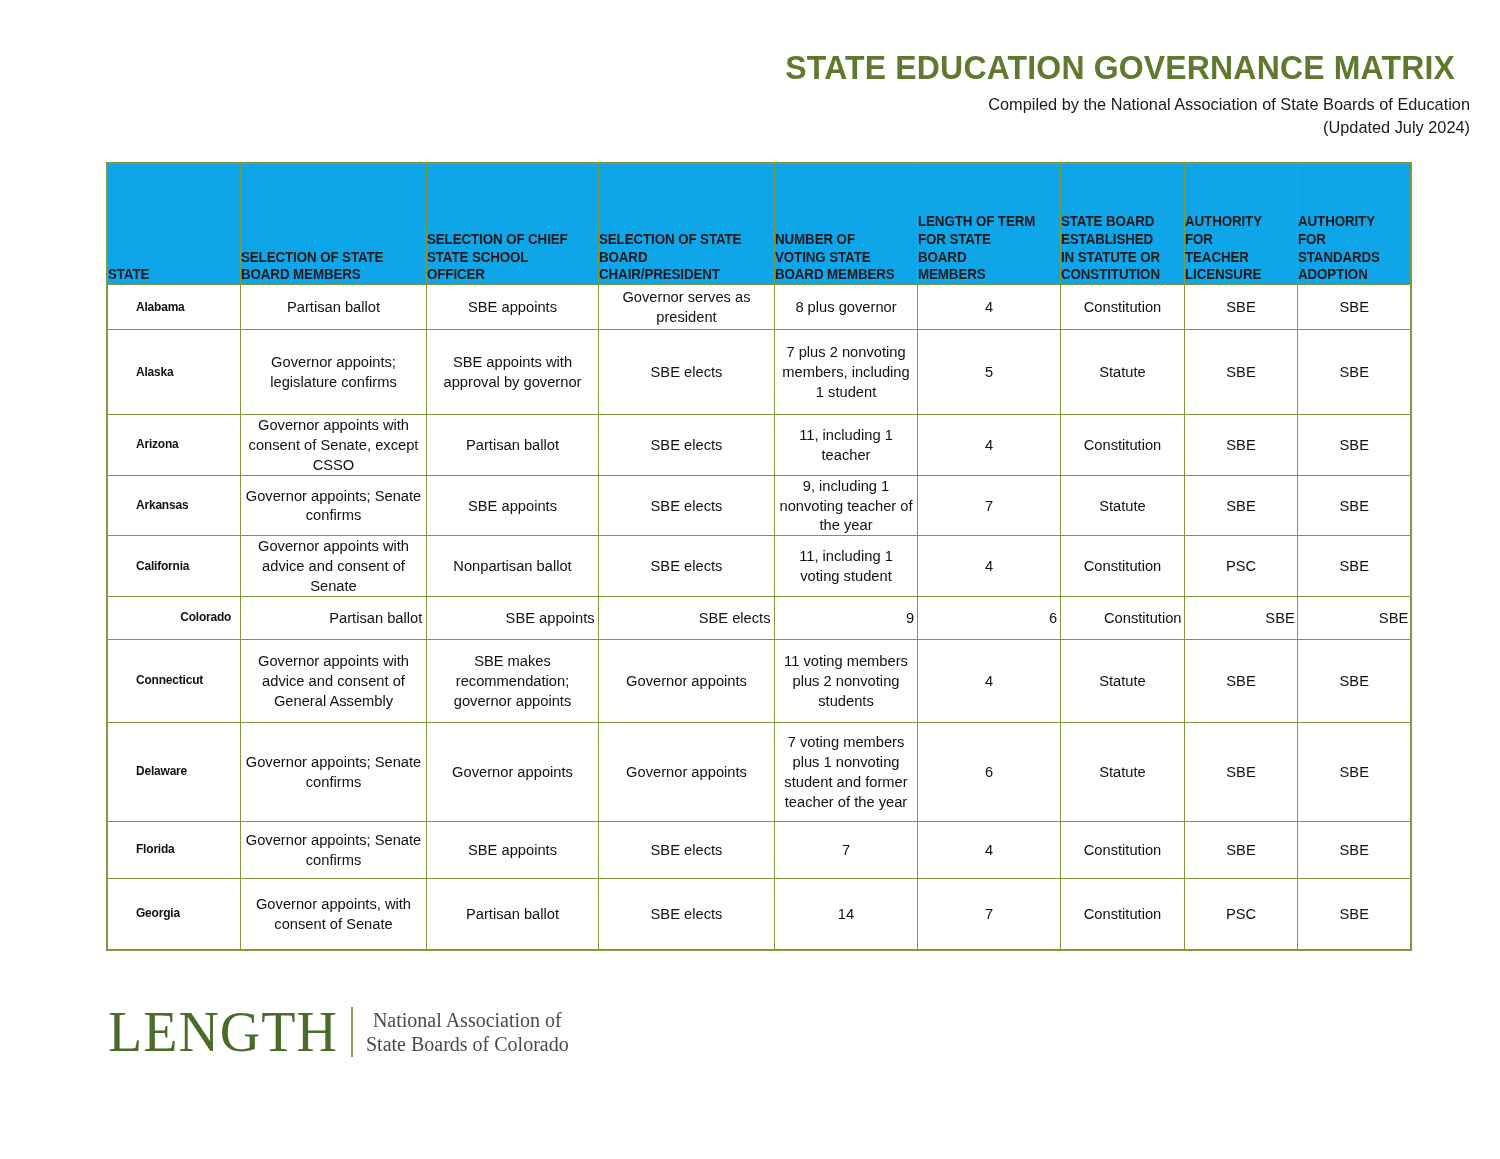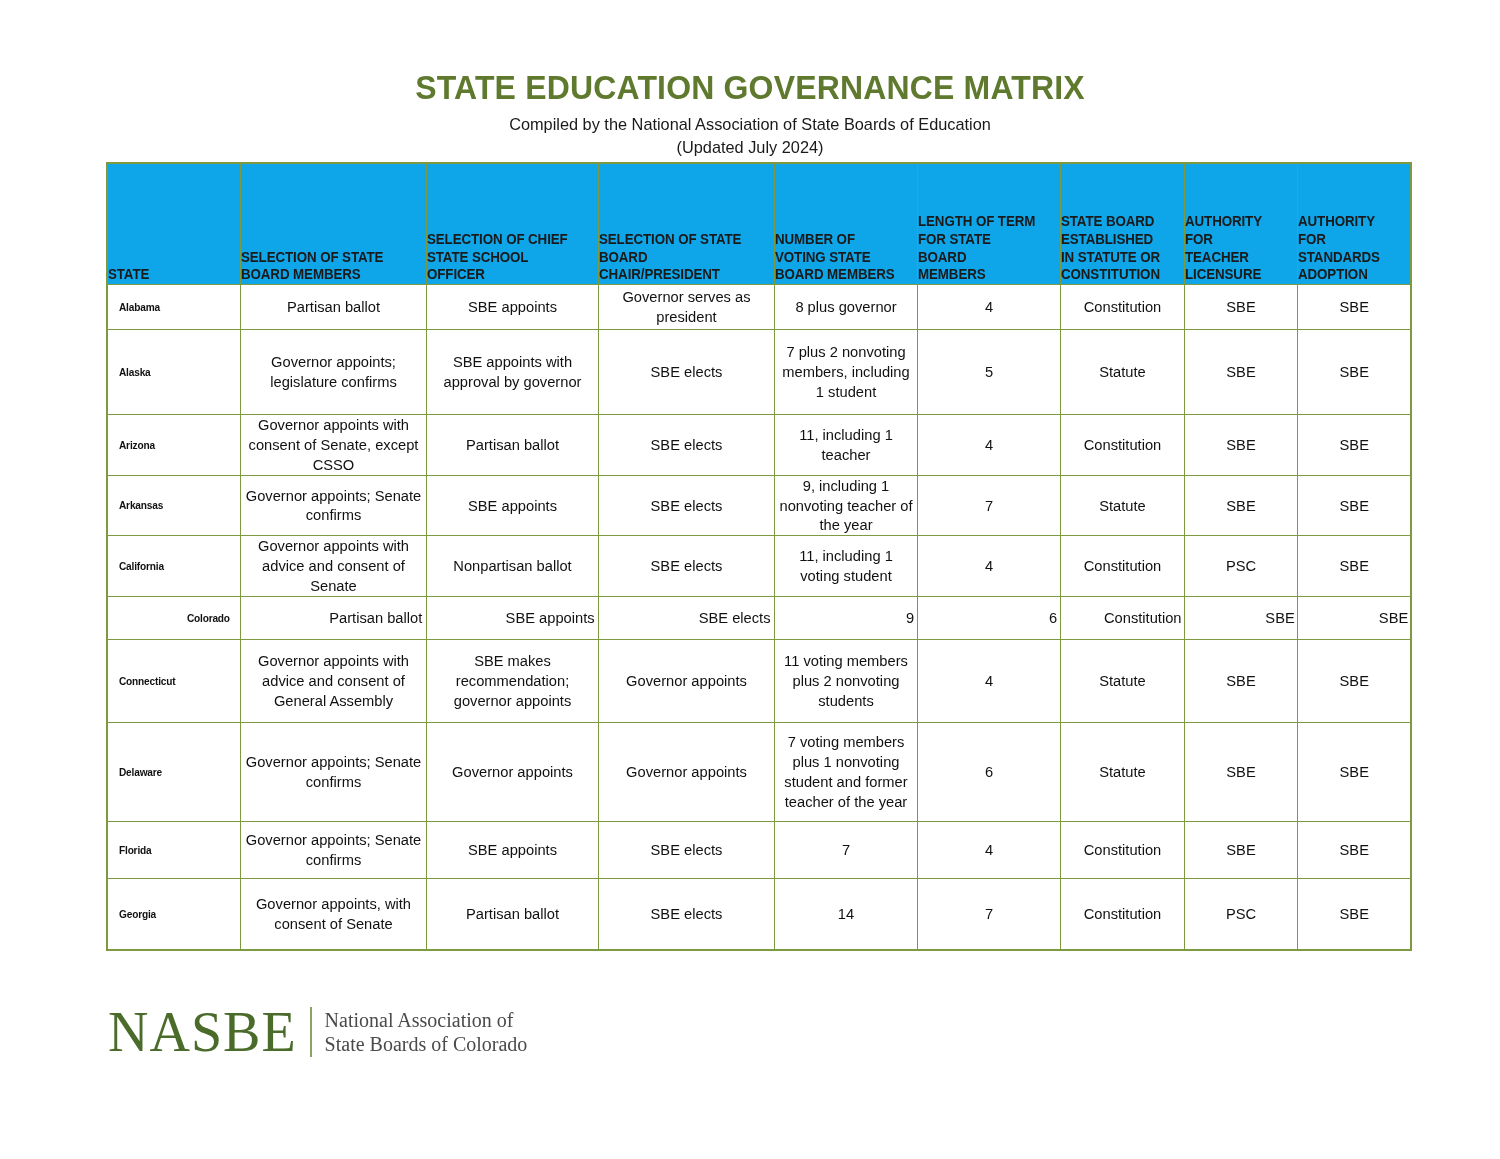--- a/index.html
+++ b/index.html
@@ -12,22 +12,22 @@
     width: 1500px;
     height: 1159px;
     font-family: "Liberation Sans", sans-serif;
     color: #000000;
     position: relative;
     overflow: hidden;
   }
 
   
   .doc-header {
-    text-align: center;
-    padding-top: 68px;
+    text-align: right;
+    padding-top: 48px;
   }
   .doc-title {
     font-family: "Liberation Sans", sans-serif;
     font-size: 34px;
     font-weight: bold;
     letter-spacing: 0.2px;
     color: #5f7a2e;
     line-height: 1.12;
     margin: 0;
     transform: scaleX(0.94);
@@ -93,22 +93,22 @@
     padding: 9px 5px;
     background: #ffffff;
   }
   tbody td .cell {
     display: block;
     transform: scaleX(0.96);
   }
   tbody td.state-cell {
     text-align: left;
     font-weight: bold;
-    font-size: 11px;
-    padding-left: 11px;
+    font-size: 13px;
+    padding-left: 28px;
     letter-spacing: -0.2px;
   }
   tbody td.state-cell .cell {
     transform: scaleX(0.92);
     transform-origin: left center;
   }
 
   
   col.c0 { width: 133px; }
   col.c1 { width: 186px; }
@@ -152,20 +152,21 @@
     width: 2px;
     height: 50px;
     background: #8aa35e;
     margin-right: 13px;
   }
   .logo-words {
     font-family: "Liberation Serif", serif;
     font-size: 20px;
     line-height: 1.22;
     color: #4a4a4a;
+    text-align: center;
   }
   .logo-words span { display: block; }
 </style>
 </head>
 <body>
 
 <div class="doc-header">
   <h1 class="doc-title">STATE EDUCATION GOVERNANCE MATRIX</h1>
   <p class="doc-subtitle">Compiled by the National Association of State Boards of Education</p>
   <p class="doc-subtitle2">(Updated July 2024)</p>
@@ -534,19 +535,19 @@
         <td>
             <span class="cell">SBE</span>
           </td>
       </tr>
 
     </tbody>
   </table>
 </div>
 
 <div class="logo-block">
-  <div class="logo-mark">NASBE</div>
+  <div class="logo-mark">LENGTH</div>
   <div class="logo-rule"></div>
   <div class="logo-words">
     <span>National Association of</span>
     <span>State Boards of Colorado</span>
   </div>
 </div>
 
 </body></html>

